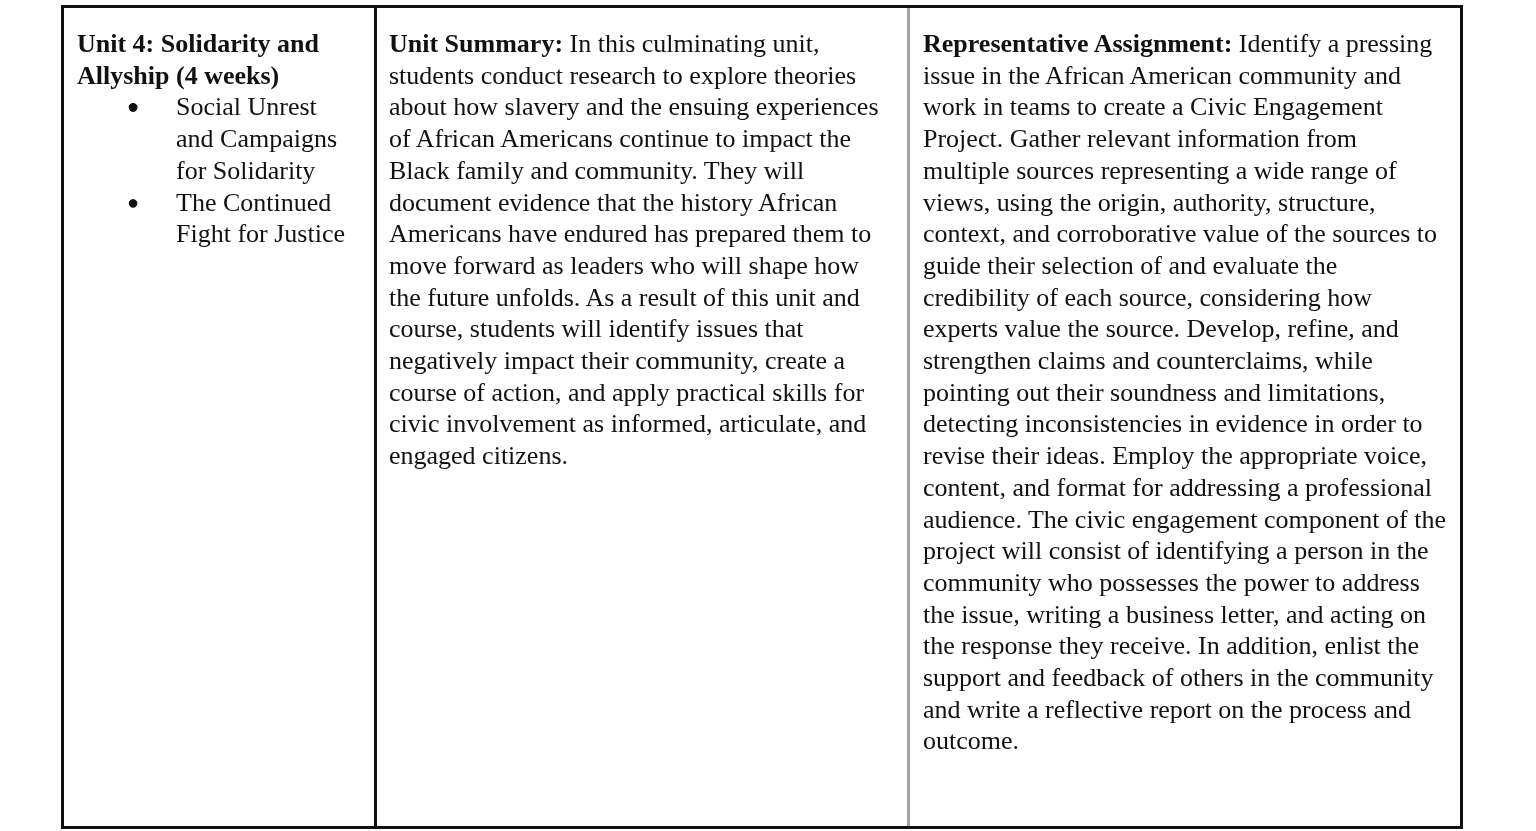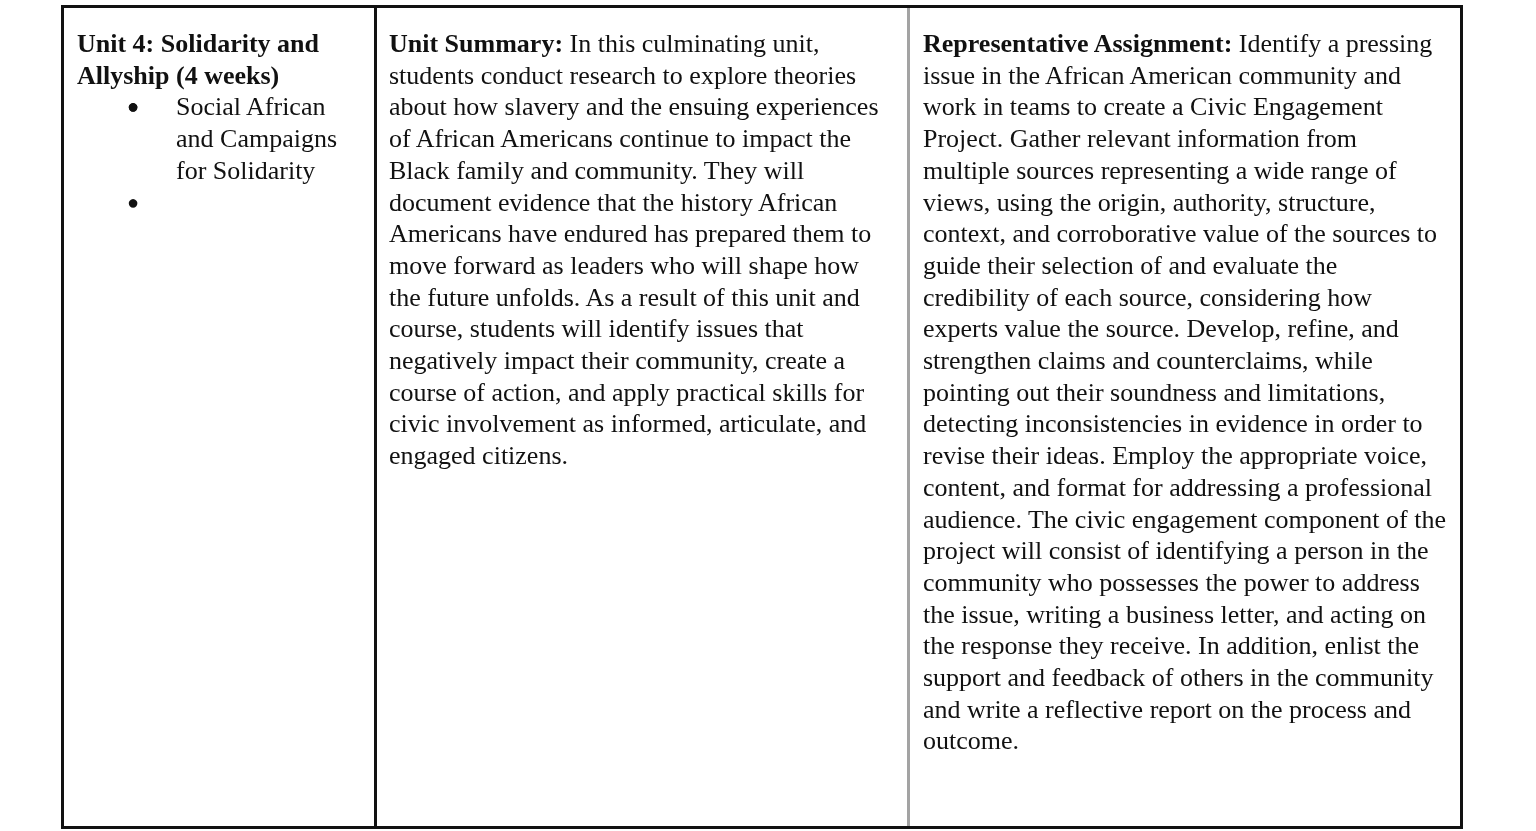--- a/index.html
+++ b/index.html
@@ -88,24 +88,25 @@
 
 <div class="table">
   <div class="col col1">
     <p class="unit-title">Unit 4: Solidarity and Allyship (4 weeks)</p>
     <ul class="topics">
       <li>
         <span class="bullet">●</span>
       </li>
       <li>
         <span class="bullet">●</span>
-        <span>Social African and Campaigns for Solidarity</span>
+        <span>Social Unrest and Campaigns for Solidarity</span>
       </li>
       <li>
         <span class="bullet">●</span>
+        <span>The Continued Fight for Justice</span>
       </li>
     </ul>
   </div>
 
   <div class="col col2">
     <p class="para"><span class="label">Unit Summary:</span><span> In this culminating unit, students conduct research to explore theories about how slavery and the ensuing experiences of African Americans continue to impact the Black family and community. They will document evidence that the history African Americans have endured has prepared them to move forward as leaders who will shape how the future unfolds. As a result of this unit and course, students will identify issues that negatively impact their community, create a course of action, and apply practical skills for civic involvement as informed, articulate, and engaged citizens.</span></p>
   </div>
 
   <div class="col col3">
     <p class="para"><span class="label">Representative Assignment:</span><span> Identify a pressing issue in the African American community and work in teams to create a Civic Engagement Project. Gather relevant information from multiple sources representing a wide range of views, using the origin, authority, structure, context, and corroborative value of the sources to guide their selection of and evaluate the credibility of each source, considering how experts value the source. Develop, refine, and strengthen claims and counterclaims, while pointing out their soundness and limitations, detecting inconsistencies in evidence in order to revise their ideas. Employ the appropriate voice, content, and format for addressing a professional audience. The civic engagement component of the project will consist of identifying a person in the community who possesses the power to address the issue, writing a business letter, and acting on the response they receive. In addition, enlist the support and feedback of others in the community and write a reflective report on the process and outcome.</span></p>

